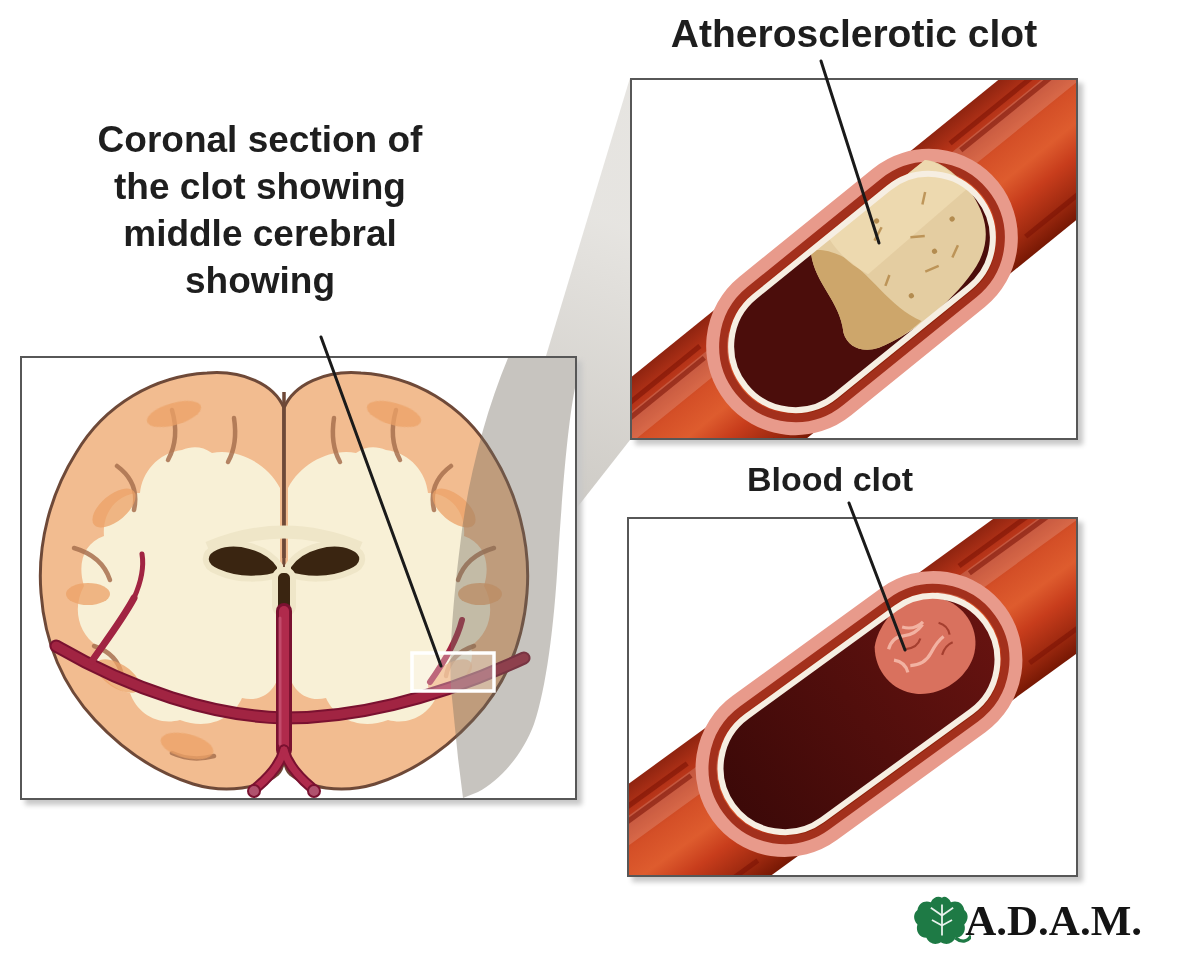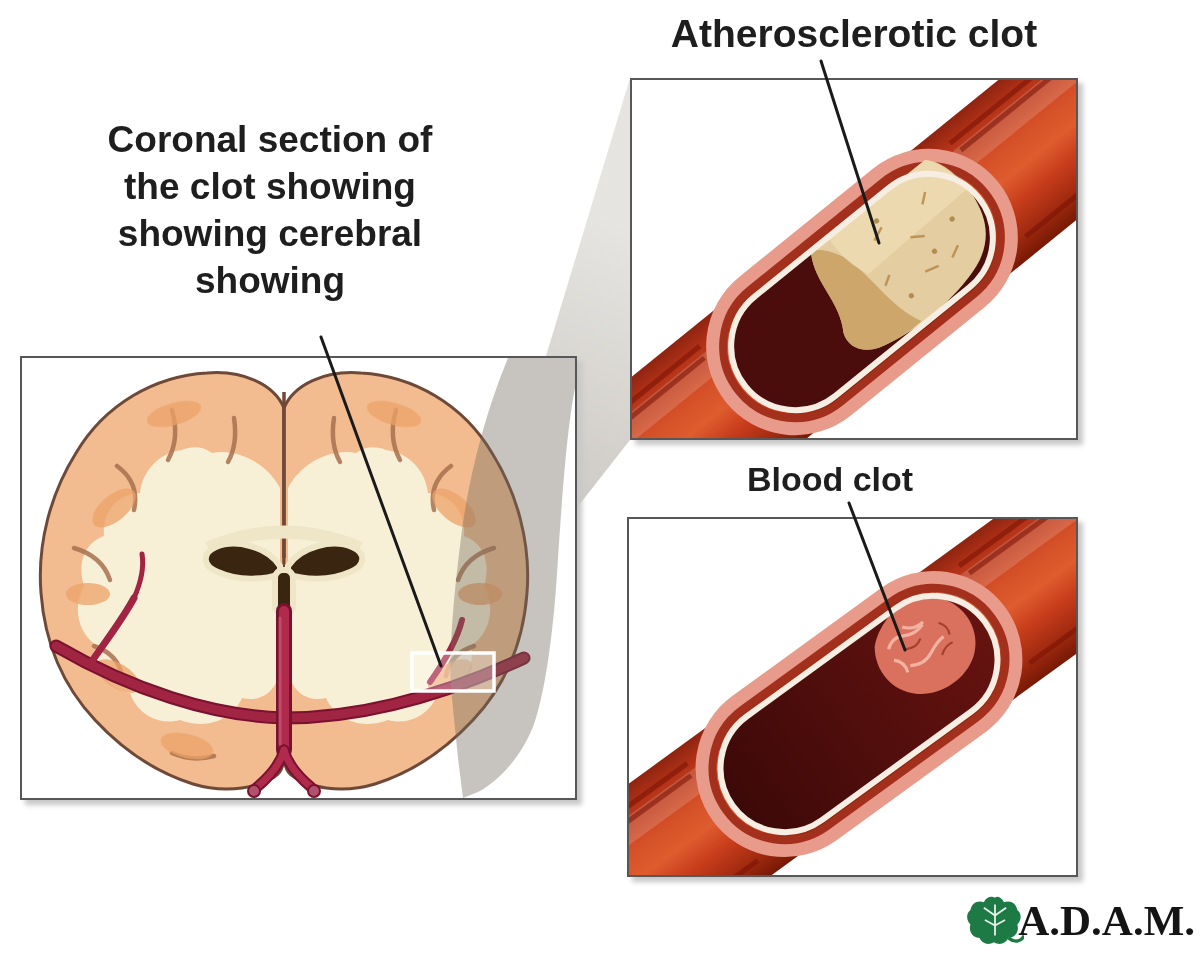--- a/index.html
+++ b/index.html
@@ -8,25 +8,25 @@
   .overlay-svg{position:absolute;left:0;top:0;width:1200px;height:960px;}
   #fan-layer{z-index:0;}
   .panel{position:absolute;background:#ffffff;border:2px solid var(--panel_border);
          box-shadow:5px 5px 5px var(--panel_shadow);overflow:hidden;z-index:2;}
   #brain-panel{left:20px;top:356px;width:553px;height:440px;}
   #top-inset{left:630px;top:78px;width:444px;height:358px;}
   #bottom-inset{left:627px;top:517px;width:447px;height:356px;}
   .panel svg{position:absolute;left:0;top:0;width:100%;height:100%;}
   .label{position:absolute;color:var(--label_text);font-weight:700;text-align:center;z-index:3;
          letter-spacing:0px;}
-  #caption{left:30px;top:116px;width:480px;font-size:37px;line-height:47px;}
+  #caption{left:20px;top:116px;width:480px;font-size:37px;line-height:47px;}
   #label-top{left:630px;top:12px;width:448px;font-size:39px;}
   #label-bottom{left:610px;top:460px;width:440px;font-size:34px;}
   #pointer-layer{z-index:5;pointer-events:none;}
-  #logo{position:absolute;left:915px;top:890px;width:280px;height:60px;display:flex;
+  #logo{position:absolute;left:862px;top:890px;width:280px;height:60px;display:flex;
         align-items:center;justify-content:flex-end;z-index:3;}
   #logo .txt{font-family:"Liberation Serif", serif;font-size:43px;font-weight:600;
              color:#141414;margin-left:-6px;}
   .ptr{stroke:var(--pointer_line);stroke-width:3;stroke-linecap:round;}
 </style>
 </head>
 <body>
 
 <div id="canvas">
 
@@ -36,21 +36,21 @@
         <stop offset="0" stop-color="#b7b3ac"></stop>
           <stop offset="1" stop-color="#e4e2de"></stop>
       </linearGradient>
     </defs>
     <polygon points="452,667 630,440 630,78" fill="url(#fanG)" opacity="0.92"></polygon>
   </svg>
 
   <div class="label" id="caption">
     <div>Coronal section of</div>
     <div>the clot showing</div>
-    <div>showing cerebral</div>
+    <div>middle cerebral</div>
     <div>showing</div>
   </div>
 
   <div class="panel" id="brain-panel">
     <svg viewBox="0 0 553 440">
 
       <g>
         <path d="M262,50 C252,26 220,12 185,15 C133,18 83,46 54,95 C29,135 15,185 19,235
                  C23,288 43,330 73,362 C99,390 133,414 171,426 C204,436 240,430 256,416
                  C260,412 262,404 262,396 Z" fill="var(--brain_peach)" stroke="var(--brain_line)" stroke-width="3"></path>

